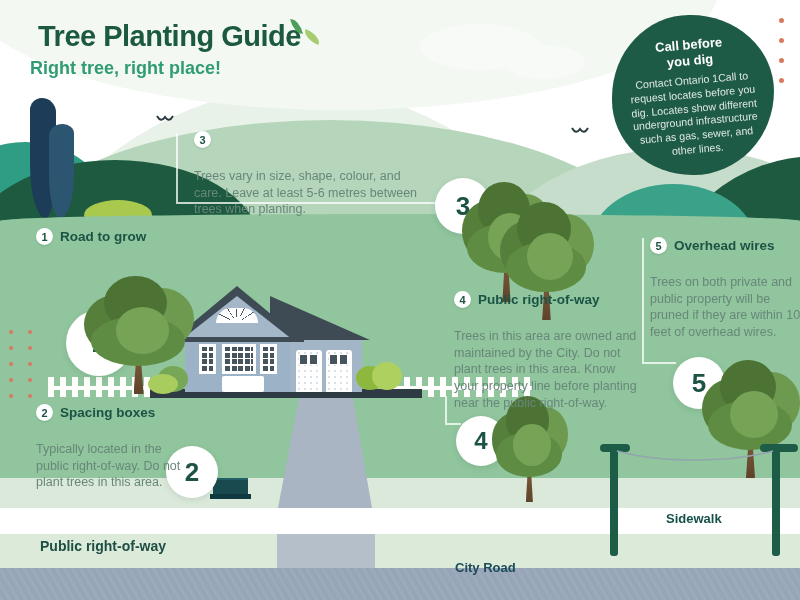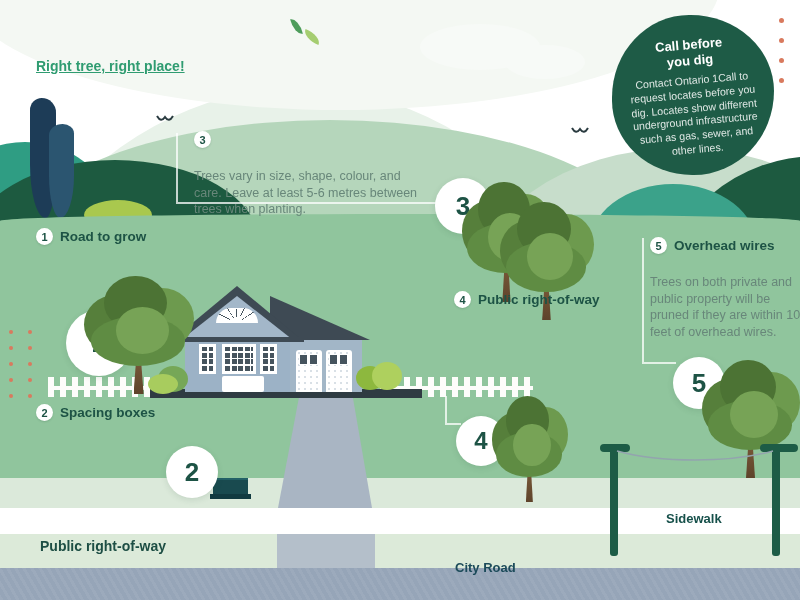--- a/index.html
+++ b/index.html
@@ -3,21 +3,21 @@
 <meta charset="utf-8">
 <style>
   html,body{margin:0;padding:0;background:#fff;}
   .stage{position:relative;width:800px;height:600px;overflow:hidden;background:#fff;
          font-family:"Liberation Sans","DejaVu Sans",sans-serif;}
   .abs{position:absolute;}
   .ell{position:absolute;border-radius:50%;}
 
   
   .title{position:absolute;left:38px;top:20px;font-size:29px;font-weight:bold;color:#1b5a41;letter-spacing:-.5px;z-index:12;}
-  .subtitle{position:absolute;left:36px;top:58px;font-size:14px;font-weight:bold;color:#2f9c71;z-index:12;text-decoration:underline;}
+  .subtitle{position:absolute;left:30px;top:58px;font-size:18px;font-weight:bold;color:#2f9c71;z-index:12;}
   .item{position:absolute;z-index:11;}
   .item-h{display:flex;align-items:center;gap:7px;font-weight:bold;color:#1d5345;font-size:13.5px;}
   .badge{display:inline-flex;width:17px;height:17px;border-radius:50%;background:#fff;color:#1d5345;
          font-size:11px;font-weight:bold;align-items:center;justify-content:center;flex:0 0 auto;
          box-shadow:0 1px 2px rgba(30,70,50,.18);}
   .item-b{margin-top:20px;font-size:12.5px;line-height:1.33;color:#68877a;}
   .zone-label{position:absolute;font-weight:bold;z-index:11;}
 
   
   .callout{position:absolute;left:612px;top:15px;width:162px;height:160px;background:#1e5b46;
@@ -203,20 +203,21 @@
   <div class="dot" style="left:28px;top:378px;"></div>
   <div class="dot" style="left:9px;top:394px;"></div>
   <div class="dot" style="left:28px;top:394px;"></div>
   <svg class="bird" style="left:156px;top:114px;" width="18" height="10">
     <path d="M1 2 Q5 9 9 3 Q13 9 17 2" stroke="#2a3b40" stroke-width="2" fill="none"></path>
   </svg>
   <svg class="bird" style="left:571px;top:126px;" width="18" height="10">
     <path d="M1 2 Q5 9 9 3 Q13 9 17 2" stroke="#2a3b40" stroke-width="2" fill="none"></path>
   </svg>
 
+  <div class="title">Tree Planting Guide</div>
   <div class="abs" style="left:292px;top:18px;width:9px;height:17px;background:#4e9d5b;border-radius:0 100% 0 100%;transform:rotate(-14deg);z-index:12;"></div>
   <div class="abs" style="left:303px;top:32px;width:18px;height:10px;background:#a5cd70;border-radius:0 100% 0 100%;transform:rotate(22deg);z-index:12;"></div>
   <div class="subtitle">Right tree, right place!</div>
 
   <div class="callout">
     <div class="callout-inner">
       <div class="callout-title">Call before you dig</div>
       <div class="callout-body">Contact Ontario 1Call to request locates before you dig. Locates show different underground infrastructure such as gas, sewer, and other lines.</div>
     </div>
   </div>
@@ -226,34 +227,36 @@
       <span class="badge">1</span>
       <span>Road to grow</span>
     </div>
   </div>
 
   <div class="item" style="left:36px;top:404px;width:150px;">
     <div class="item-h">
       <span class="badge">2</span>
       <span>Spacing boxes</span>
     </div>
+    <div class="item-b">Typically located in the public right-of-way. Do not plant trees in this area.</div>
   </div>
 
   <div class="item" style="left:194px;top:131px;width:228px;">
     <div class="item-h">
       <span class="badge">3</span>
     </div>
     <div class="item-b">Trees vary in size, shape, colour, and care. Leave at least 5-6 metres between trees when planting.</div>
   </div>
 
   <div class="item" style="left:454px;top:291px;width:188px;">
     <div class="item-h">
       <span class="badge">4</span>
       <span>Public right-of-way</span>
     </div>
+    <div class="item-b">Trees in this area are owned and maintained by the City. Do not plant trees in this area. Know your property line before planting near the public right-of-way.</div>
   </div>
 
   <div class="item" style="left:650px;top:237px;width:162px;">
     <div class="item-h">
       <span class="badge">5</span>
       <span>Overhead wires</span>
     </div>
     <div class="item-b">Trees on both private and public property will be pruned if they are within 10 feet of overhead wires.</div>
   </div>
 

